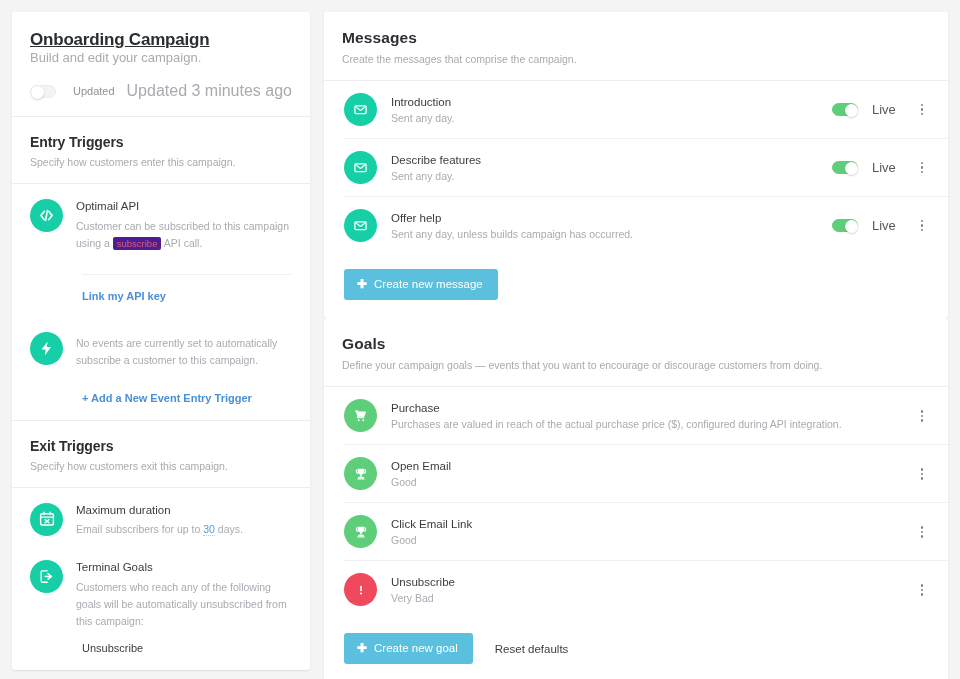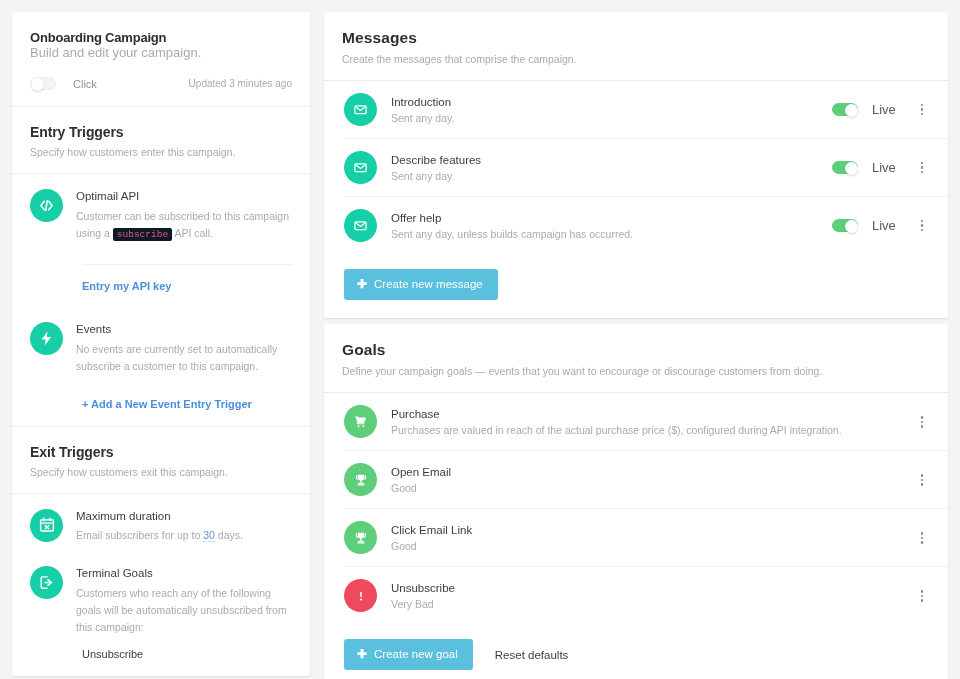--- a/index.html
+++ b/index.html
@@ -4,77 +4,77 @@
 <style>
   * { box-sizing: border-box; margin: 0; padding: 0; }
   html, body {
     width: 960px; height: 679px;
     background: #f4f4f5;
     font-family: "Liberation Sans", sans-serif;
     -webkit-font-smoothing: antialiased;
   }
   .page { position: relative; width: 960px; height: 679px; display: flex; gap: 14px; padding: 12px; }
   .col-left { width: 298px; flex: 0 0 298px; }
-  .col-right { flex: 1; display: flex; flex-direction: column; gap: 6px; }
+  .col-right { flex: 1; display: flex; flex-direction: column; gap: 0; }
 
   .card {
     background: #ffffff;
     border-radius: 3px;
     box-shadow: 0 1px 2px rgba(0,0,0,0.09);
   }
 
   
   .sec-head { padding: 17px 18px 14px 18px; }
   .sec-title {
     font-size: 15.5px; font-weight: bold; color: #2c2f33; letter-spacing: .1px;
   }
   .sec-title.big { font-size: 14px; letter-spacing: -.1px; }
   .sec-sub { font-size: 10.5px; color: #a7abb0; margin-top: 5px; line-height: 1.35; }
 
   .divider { height: 1px; background: #ededef; }
 
   
   .camp-head { padding: 18px 18px 0 18px; }
-  .camp-title { font-size: 13px; font-weight: bold; color: #2b2e31; letter-spacing: -.2px; }
+  .camp-title { font-size: 17px; font-weight: bold; color: #2b2e31; letter-spacing: -.2px; text-decoration: underline; }
   .camp-sub { font-size: 13px; color: #a7abb0; }
   .camp-status {
     display: flex; align-items: center; padding: 17px 18px 16px 18px;
   }
   .toggle {
     width: 26px; height: 13px; border-radius: 7px; position: relative;
     background: #f2f3f4; border: 1px solid #ececee; flex: 0 0 26px;
   }
   .toggle .knob {
     position: absolute; top: 0px; left: 0px; width: 13px; height: 13px;
     border-radius: 50%; background: #fff; box-shadow: 0 1px 2px rgba(0,0,0,.18);
   }
   .toggle.on { background: #5ece7b; border-color: #5ece7b; }
   .toggle.on .knob { left: 12px; }
   .status-label { font-size: 11px; color: #8c9196; margin-left: 17px; }
-  .status-right { margin-left: auto; font-size: 10px; color: #a7abb0; }
+  .status-right { margin-left: auto; font-size: 16px; color: #a7abb0; }
 
   
   .row { display: flex; padding: 14px 18px 12px 18px; }
   .row.tight { padding-top: 13px; padding-bottom: 10px; }
   .ico {
     width: 33px; height: 33px; border-radius: 50%; flex: 0 0 33px;
     display: flex; align-items: center; justify-content: center;
     margin-right: 13px; margin-top: 1px;
   }
   .ico svg { display: block; }
   .ico.teal { background: #17cfa7; }
   .ico.green { background: #5ece7b; }
   .ico.red { background: #f0485c; }
   .row-body { padding-top: 1px; min-width: 0; flex: 1; }
   .row-title { font-size: 11.5px; color: #3a3d40; line-height: 1.35; }
   .row-desc { font-size: 10.5px; color: #a7abb0; line-height: 1.62; margin-top: 3px; }
 
   code.chip {
-    font-family: Liberation Mono, monospace; font-size: 9.5px;
-    color: #e05c6e; background: #0f172a; padding: 1px 4px; border-radius: 2px;
+    font-family: Liberation Sans, sans-serif; font-size: 9.5px;
+    color: #e05c6e; background: #4c1d95; padding: 1px 4px; border-radius: 2px;
   }
   .link { color: #4a90d9; font-size: 11px; font-weight: bold; text-decoration: none; cursor: pointer; }
   .sub-link {
     padding: 0 18px 14px 70px;
   }
   .sub-link-top { padding-top: 11px; border-top: 1px solid #f0f0f2; margin: 10px 18px 0 70px; }
 
   .inline-num {
     color: #5b9bd5; border-bottom: 1px dotted #a8c8e6; cursor: pointer;
   }
@@ -112,21 +112,21 @@
     <div class="card">
 
       <div class="camp-head">
         <div class="camp-title">Onboarding Campaign</div>
         <div class="camp-sub">Build and edit your campaign.</div>
       </div>
       <div class="camp-status">
         <div class="toggle">
           <div class="knob"></div>
         </div>
-        <div class="status-label">Click</div>
+        <div class="status-label">Updated</div>
         <div class="status-right">Updated 3 minutes ago</div>
       </div>
       <div class="divider"></div>
 
       <div class="sec-head">
         <div class="sec-title big">Entry Triggers</div>
         <div class="sec-sub">Specify how customers enter this campaign.</div>
       </div>
       <div class="divider"></div>
 
@@ -141,32 +141,31 @@
         <div class="row-body">
           <div class="row-title">Optimail API</div>
           <div class="row-desc">
             <span>Customer can be subscribed to this campaign using a</span>
             <code class="chip">subscribe</code>
             <span>API call.</span>
           </div>
         </div>
       </div>
       <div class="sub-link-top">
-        <a class="link">Entry my API key</a>
+        <a class="link">Link my API key</a>
       </div>
       <div style="height:14px"></div>
 
       <div class="row tight">
         <div class="ico teal">
           <svg width="17" height="17" viewBox="0 0 24 24" fill="#fff">
             <polygon points="13.5,2 5,13.5 10.8,13.5 9.5,22 18.5,10 12.4,10"></polygon>
           </svg>
         </div>
         <div class="row-body">
-          <div class="row-title">Events</div>
           <div class="row-desc">No events are currently set to automatically subscribe a customer to this campaign.</div>
         </div>
       </div>
       <div class="sub-link" style="padding-top:9px">
         <a class="link">+ Add a New Event Entry Trigger</a>
       </div>
       <div class="divider"></div>
 
       <div class="sec-head">
         <div class="sec-title big">Exit Triggers</div>

